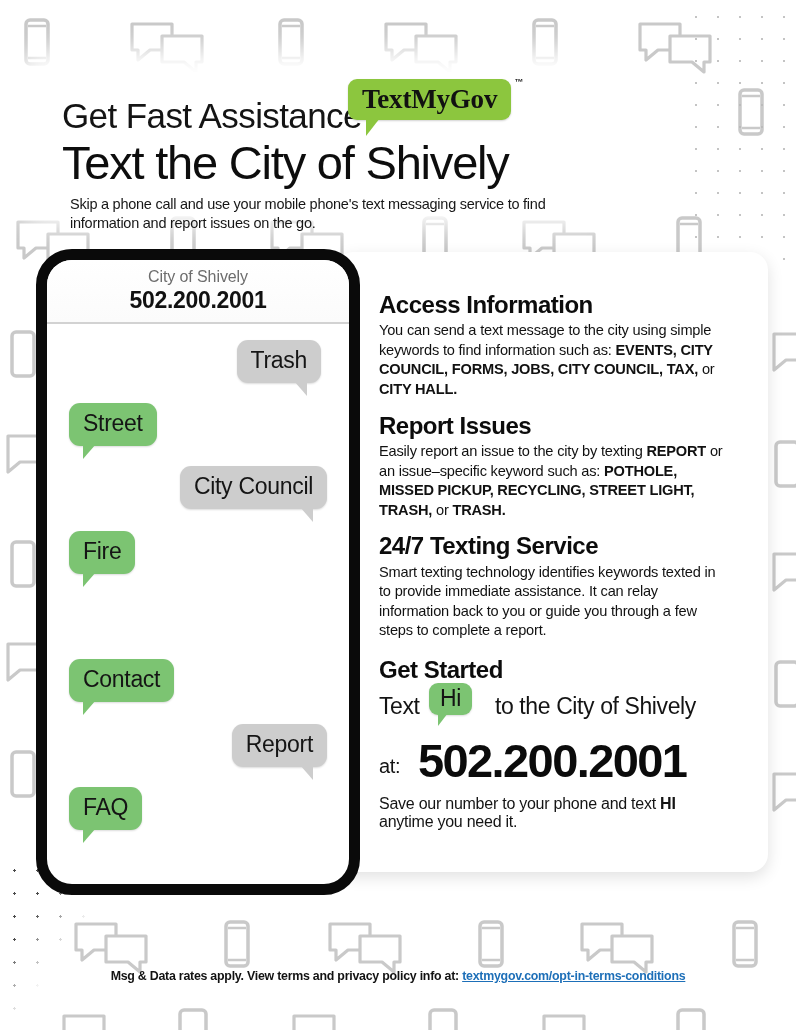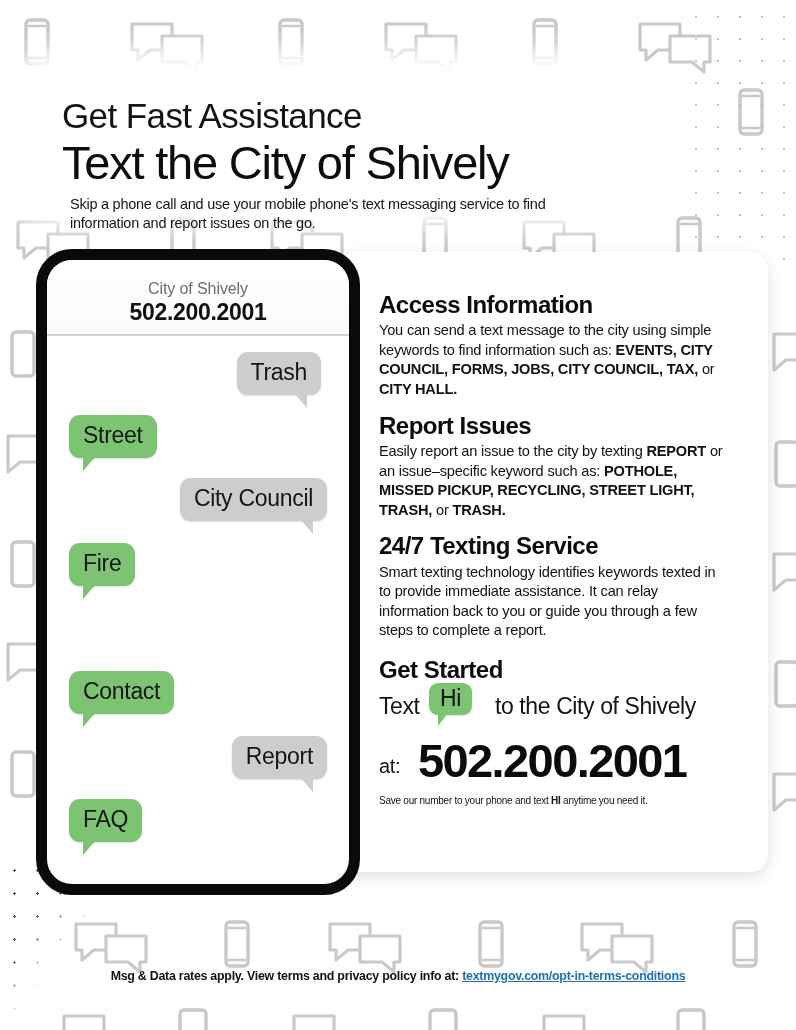--- a/index.html
+++ b/index.html
@@ -130,26 +130,26 @@
     width: 324px; height: 646px;
     border: 11px solid #0a0a0a;
     border-radius: 36px;
     background: #ffffff;
     box-sizing: border-box;
     z-index: 3;
     overflow: hidden;
   }
   #phone-header {
     position: relative;
-    height: 76px;
+    height: 64px;
     border-bottom: 2px solid #d2d2d2;
     background: linear-gradient(#ffffff, #fbfbfb);
     text-align: center;
     box-sizing: border-box;
-    padding-top: 20px;
+    padding-top: 8px;
   }
   .phone-city {
     font-size: 16px;
     color: #6d6d6d;
     letter-spacing: -0.1px;
   }
   .phone-number {
     font-size: 23px;
     font-weight: bold;
     color: #111111;
@@ -270,21 +270,21 @@
   .gs-number {
     position: absolute;
     left: 39px; top: -2px;
     font-size: 47px;
     font-weight: bold;
     color: #0b0b0b;
     letter-spacing: -1.6px;
     line-height: 1.2;
   }
   .gs-save {
-    font-size: 10px;
+    font-size: 16px;
     color: #141414;
     letter-spacing: -0.25px;
     margin-top: 2px;
   }
   .gs-save b { font-weight: bold; }
 
   
   #footer {
     position: absolute;
     left: 0; top: 969px;
@@ -522,20 +522,25 @@
     <div class="dots-bl"></div>
   </div>
 
   <div id="header-block"></div>
   <div id="header-inner">
     <div class="head-line1">Get Fast Assistance</div>
     <div class="head-line2">Text the City of Shively</div>
     <div class="head-sub">Skip a phone call and use your mobile phone's text messaging service to find information and report issues on the go.</div>
   </div>
 
+  <div id="logo-bubble">
+    <div class="lb-body">TextMyGov</div>
+    <div class="lb-tail"></div>
+    <div class="lb-tm">™</div>
+  </div>
 
   <div id="phone">
     <div id="phone-header">
       <div class="phone-city">City of Shively</div>
       <div class="phone-number">502.200.2001</div>
     </div>
     <div id="phone-thread">
       <div class="bubble gray" style="right:28px; top:16px;">
         <span>Trash</span>
         <span class="tail"></span>

